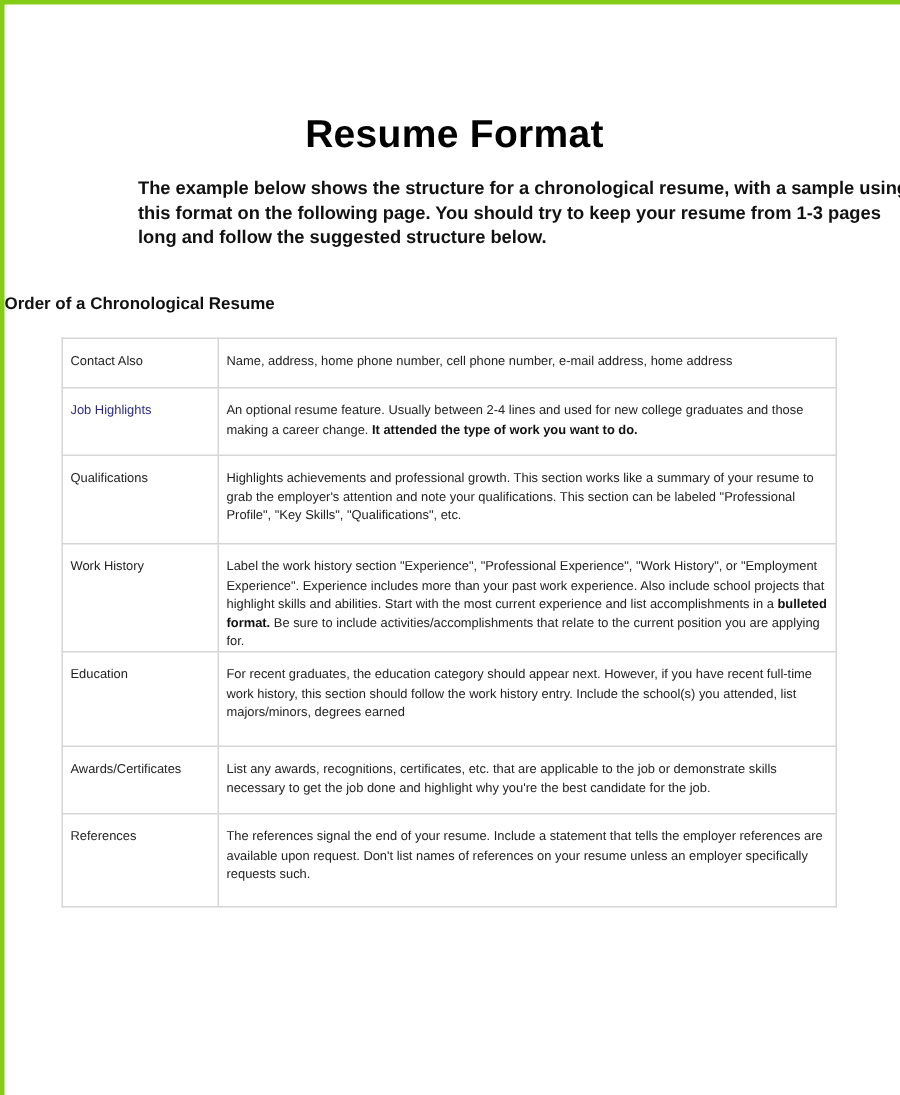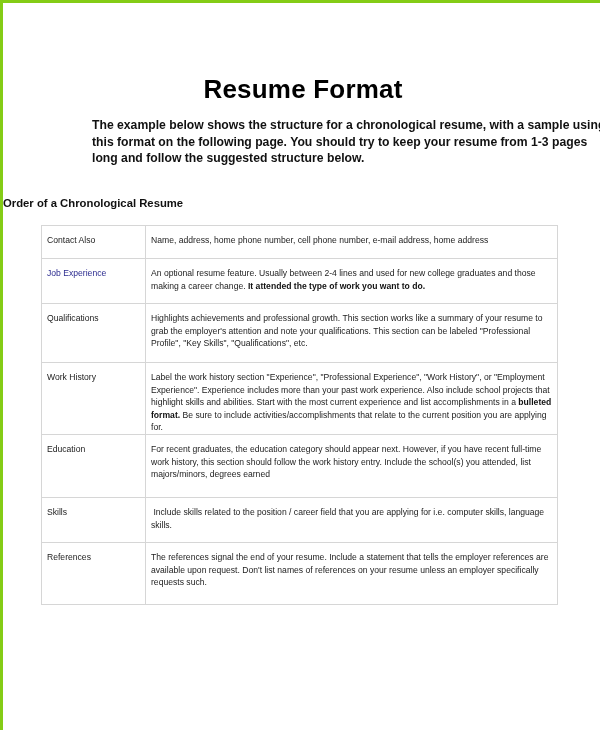--- a/index.html
+++ b/index.html
@@ -87,38 +87,38 @@
   <div class="intro">The example below shows the structure for a chronological resume, with a sample using this format on the following page.  You should try to keep your resume from 1-3 pages long and follow the suggested structure below.</div>
   <div class="subtitle">Order of a Chronological Resume</div>
 
   <table class="order">
     <tbody>
       <tr style="height:33px;">
         <td class="label">Contact  Also</td>
         <td><span>Name, address, home phone number, cell phone number, e-mail address, home address</span></td>
       </tr>
       <tr style="height:45px;">
-        <td class="label blue">Job Experience</td>
+        <td class="label blue">Job Highlights</td>
         <td><span>An optional resume feature. Usually between 2-4 lines and used for new college graduates and those making a career change.</span> <span class="b">It attended the type of work you want to do.</span></td>
       </tr>
       <tr style="height:59px;">
         <td class="label">Qualifications</td>
         <td><span>Highlights achievements and professional growth. This section works like a summary of your resume to grab the employer's attention and note your qualifications. This section can be labeled "Professional Profile", "Key Skills", "Qualifications", etc.</span></td>
       </tr>
       <tr style="height:63px;">
         <td class="label">Work History</td>
         <td><span>Label the work history section "Experience", "Professional Experience", "Work History", or "Employment Experience". Experience includes more than your past work experience. Also include school projects that highlight skills and abilities. Start with the most current experience and list accomplishments in a</span> <span class="b">bulleted format.</span> <span>Be sure to include activities/accomplishments that relate to the current position you are applying for.</span></td>
       </tr>
       <tr style="height:63px;">
         <td class="label">Education</td>
         <td><span>For recent graduates, the education category should appear next. However, if you have recent full-time work history, this section should follow the work history entry. Include the school(s) you attended, list majors/minors, degrees earned</span></td>
       </tr>
       <tr style="height:45px;">
-        <td class="label">Skills</td>
-        <td><span style="white-space:pre-wrap;"> Include skills related to the position / career field that you are applying for i.e. computer skills, language skills.</span></td>
+        <td class="label">Awards/Certificates</td>
+        <td><span>List any awards, recognitions, certificates, etc. that are applicable to the job or demonstrate skills necessary to get the job done and highlight why you're the best candidate for the job.</span></td>
       </tr>
       <tr style="height:62px;">
         <td class="label">References</td>
         <td><span>The references signal the end of your resume. Include a statement that tells the employer references are available upon request. Don't list names of references on your resume unless an employer specifically requests such.</span></td>
       </tr>
     </tbody>
   </table>
 </div>
 
 </body></html>

